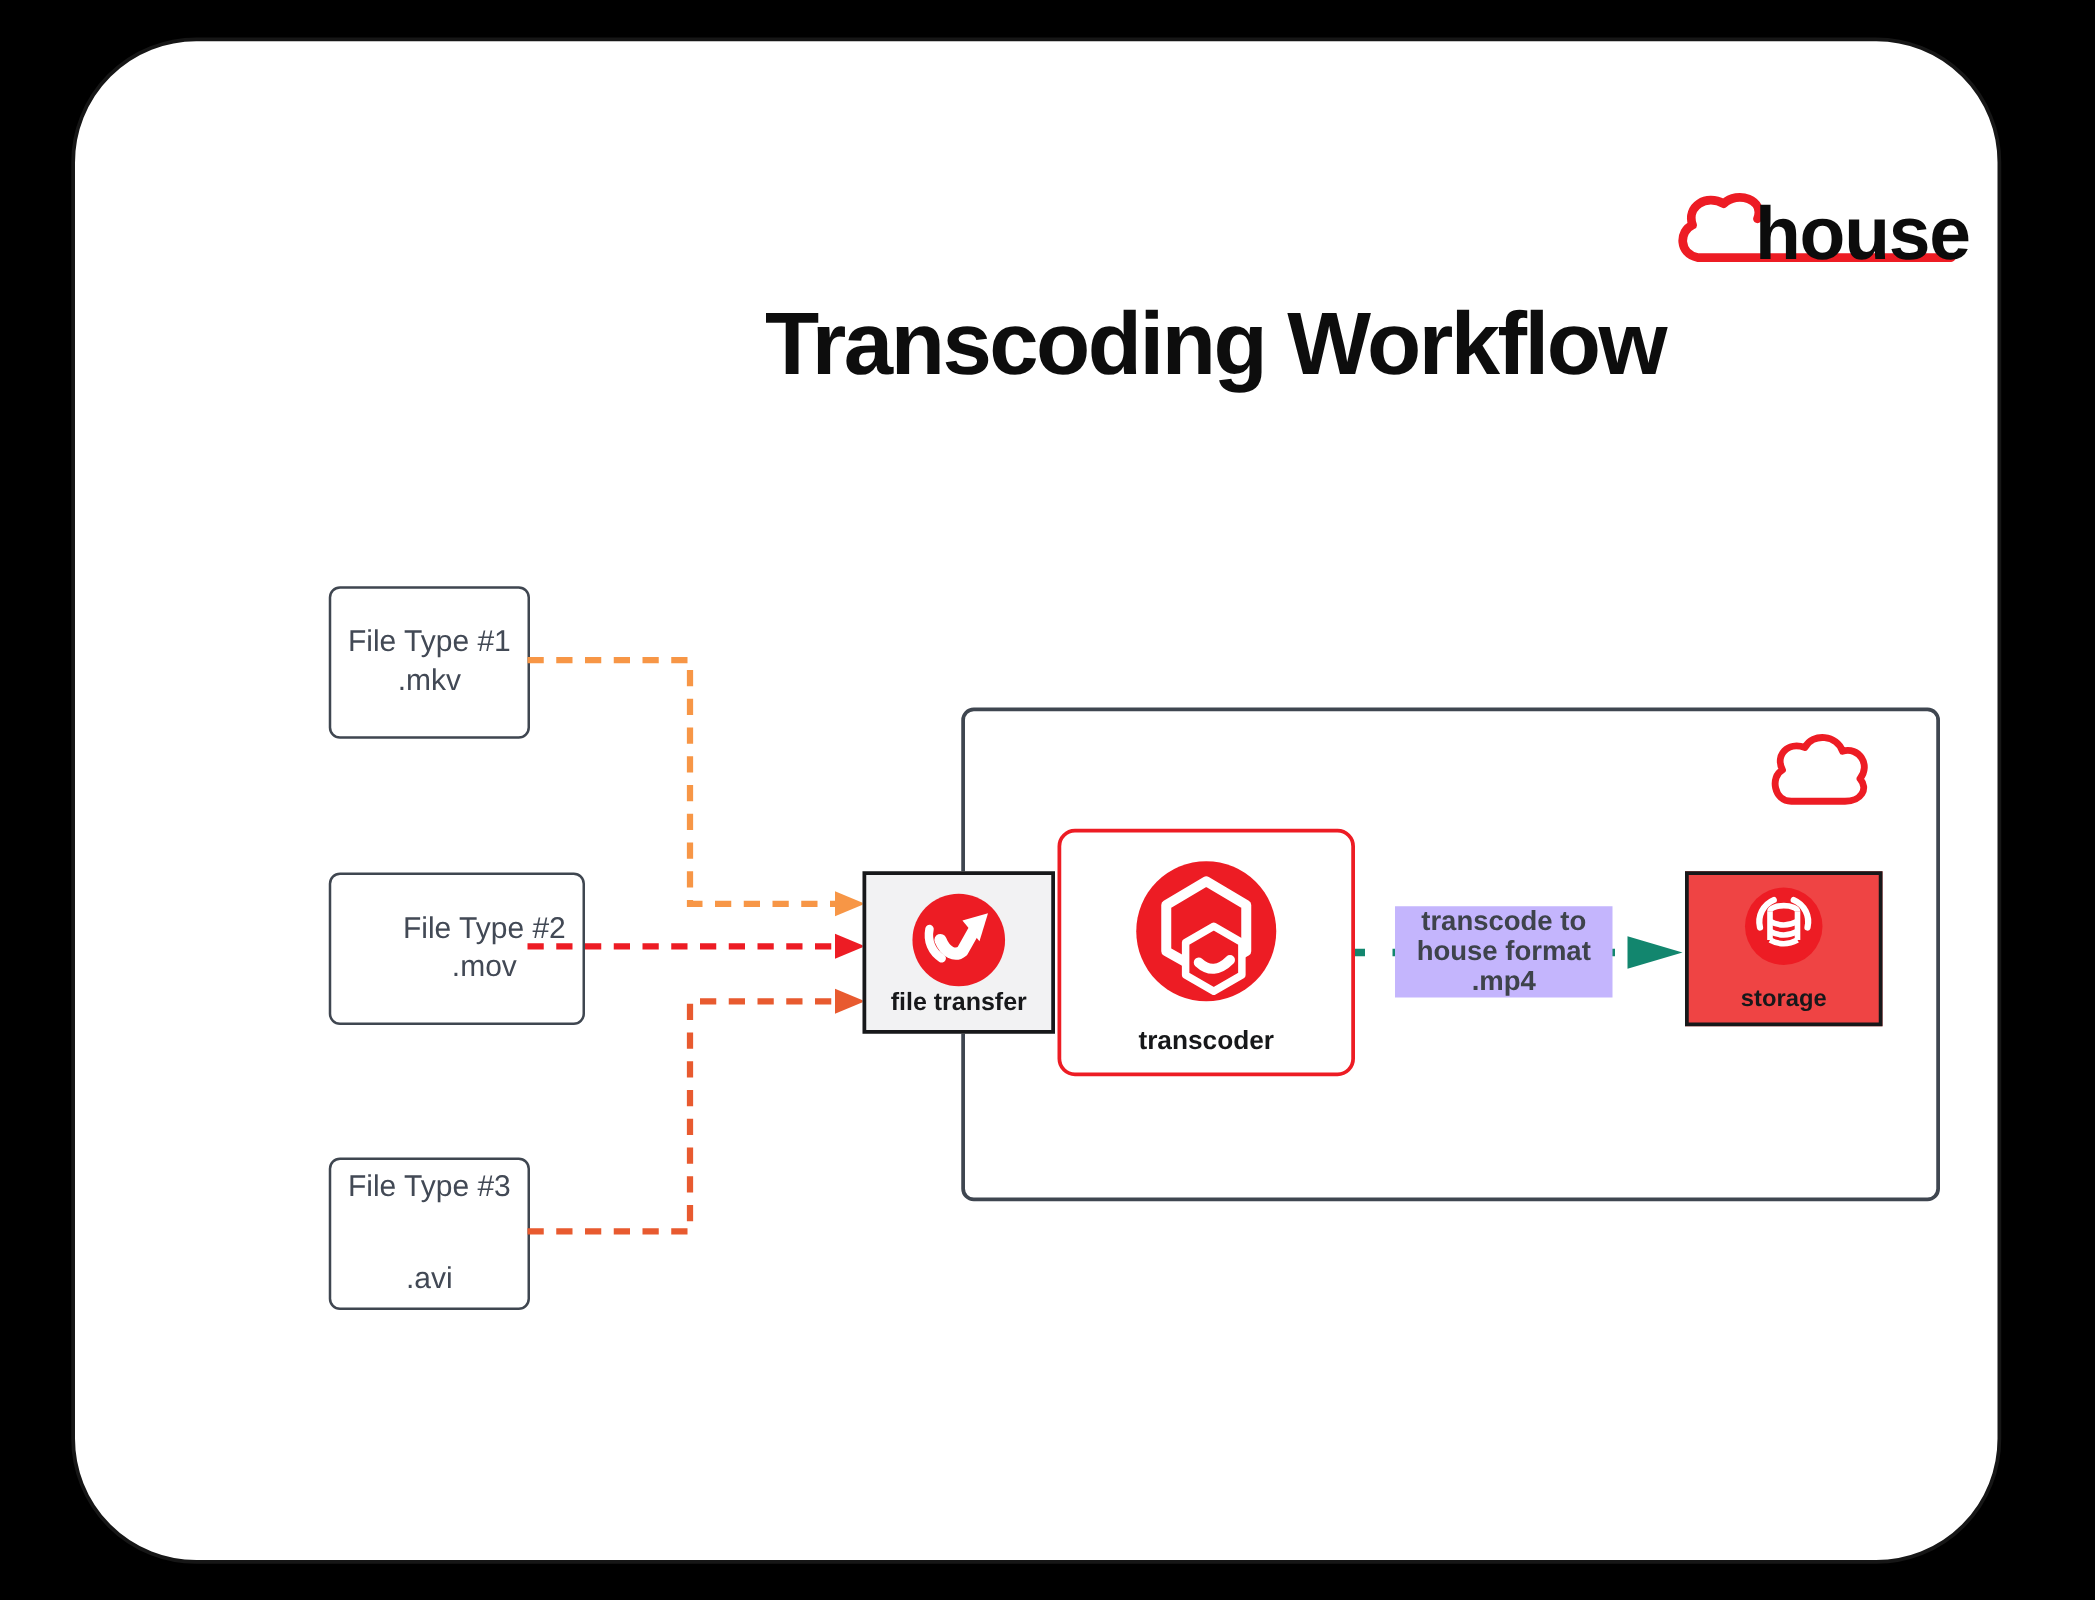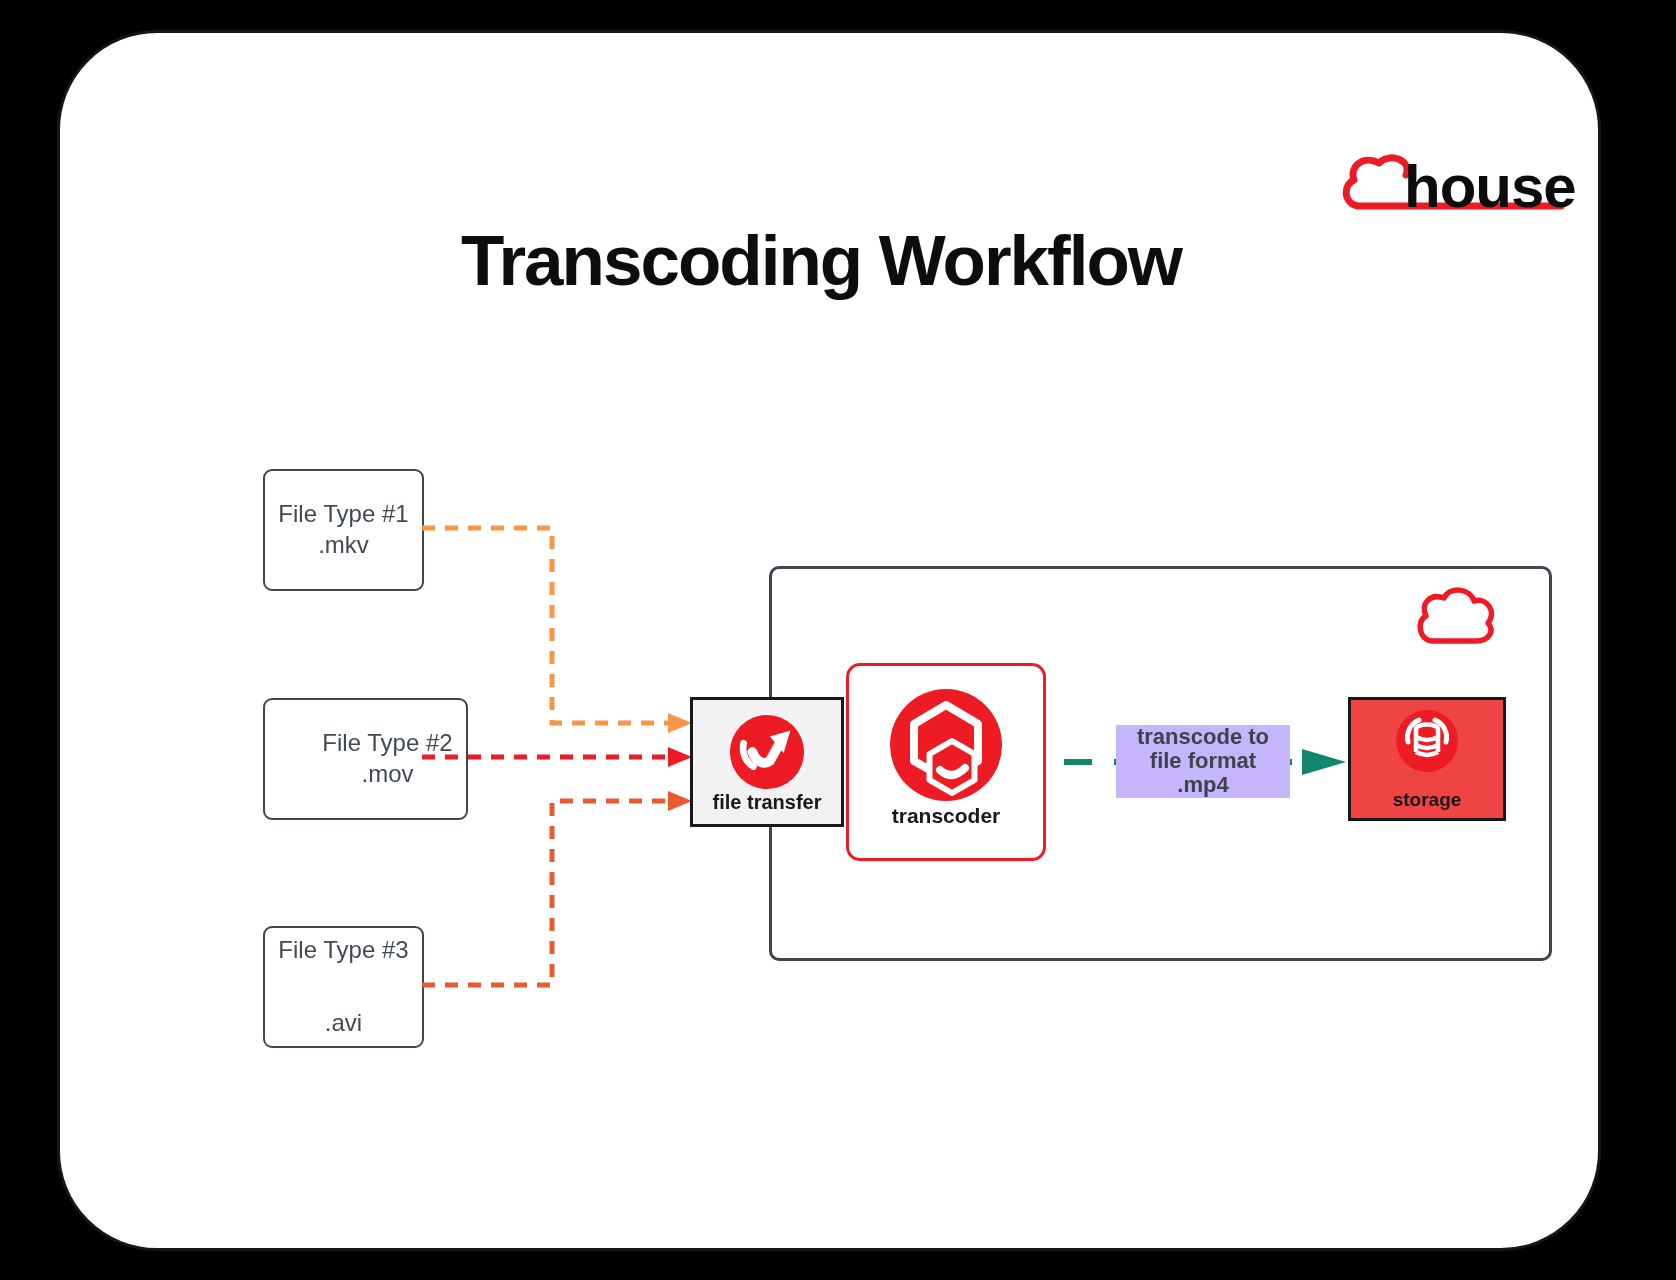--- a/index.html
+++ b/index.html
@@ -6,44 +6,44 @@
   .stage{position:relative;width:1676px;height:1280px;background:#000;overflow:hidden;
          font-family:"Liberation Sans","DejaVu Sans",sans-serif;}
   .card{position:absolute;left:57px;top:30px;width:1538px;height:1215px;background:#fff;
         border:3px solid #161616;border-radius:100px;}
   
   .logo{position:absolute;left:1280px;top:118px;width:230px;height:76px;}
   .logo svg{position:absolute;left:0;top:0;}
   .logo-text{position:absolute;left:64px;bottom:10px;font-size:60px;font-weight:700;
              color:#0c0c0c;letter-spacing:-1px;line-height:1;}
   
-  .title{position:absolute;left:400px;top:186px;width:856px;margin:1px;text-align:left;
+  .title{position:absolute;left:400px;top:186px;width:856px;margin:16px;text-align:right;
          font-size:71px;font-weight:700;letter-spacing:-2px;color:#0d0d0d;line-height:1.15;}
   
   .filebox{position:absolute;left:203px;width:157px;height:118px;background:#fff;
            border:2.5px solid var(--outline-slate,#3F4650);border-radius:9px;
            display:flex;flex-direction:column;align-items:center;justify-content:center;
            font-size:24px;color:#424955;line-height:1.28;}
   .fb1{top:436px;} .fb2{top:665px;padding-left:44px;} .fb3{top:893px;gap:42px;}
   
   .cloud-region{position:absolute;left:709px;top:533px;width:777px;height:389px;
                 border:3px solid var(--outline-slate,#3F4650);border-radius:10px;background:#fff;z-index:1;}
   .region-cloud{position:absolute;left:1352px;top:551px;z-index:2;}
   
   .arrows{position:absolute;left:0;top:0;width:1676px;height:1280px;z-index:2;pointer-events:none;}
   
   .node{position:absolute;display:flex;flex-direction:column;align-items:center;z-index:3;
         box-sizing:border-box;}
   .node-label{font-weight:700;color:#17181a;}
   .ft-node{left:630px;top:664px;width:154px;height:130px;background:#f2f2f3;
            border:3.5px solid #17181a;justify-content:center;padding:9px 0 7px;}
   .ft-node .node-label{font-size:20px;}
-  .tc-node{left:786px;top:630px;width:200px;height:198px;background:#fff;
+  .tc-node{left:786px;top:630px;width:238px;height:198px;background:#fff;
            border:3.5px solid var(--brand-red,#ED1C24);border-radius:14px;
-           padding:20px 0 13px;}
+           justify-content:space-between;padding:20px 0 13px;}
   .tc-node .node-label{font-size:21px;}
   .st-node{left:1288px;top:664px;width:158px;height:124px;background:#ef4444;
            border:3px solid #17181a;justify-content:space-between;padding:8px 0 7px;}
   .st-node .node-label{font-size:19px;}
   
   .flow-label{position:absolute;left:1056px;top:692px;width:174px;z-index:4;background:#c4b5fd;
               text-align:center;font-size:22px;font-weight:700;color:#3E434B;line-height:1.1;}
 </style>
 </head>
 <body>
@@ -112,21 +112,21 @@
         <circle cx="59" cy="59" r="56" style="fill:var(--brand-red,#ED1C24)"></circle>
         <path d="M59,19 L91,38 L91,75 L59,93 L27,75 L27,38 Z" fill="none" stroke="#fff" stroke-width="8" stroke-linejoin="round"></path>
         <path d="M65,55 L87.5,68 L87.5,94 L65,107 L42.5,94 L42.5,68 Z" style="fill:var(--brand-red,#ED1C24)" stroke="#fff" stroke-width="6" stroke-linejoin="round"></path>
         <path d="M53,84 Q65,95 78,82" fill="none" stroke="#fff" stroke-width="8" stroke-linecap="round"></path>
       </svg>
       <div class="node-label">transcoder</div>
     </div>
 
     <div class="flow-label">
       <div>transcode to</div>
-      <div>file format</div>
+      <div>house format</div>
       <div>.mp4</div>
     </div>
 
     <div class="node st-node">
       <svg width="66" height="66" viewBox="0 0 66 66">
         <circle cx="33" cy="33" r="31" style="fill:var(--brand-red,#ED1C24)"></circle>
         <path d="M14,34 A19,19 0 0 1 25,12" fill="none" stroke="#fff" stroke-width="5" stroke-linecap="round"></path>
         <path d="M52,34 A19,19 0 0 0 41,12" fill="none" stroke="#fff" stroke-width="5" stroke-linecap="round"></path>
         <path d="M22,21 A11,4.5 0 0 1 44,21" fill="none" stroke="#fff" stroke-width="4.5"></path>
         <path d="M22,21 L22,44 M44,21 L44,44" stroke="#fff" stroke-width="4.5"></path>

